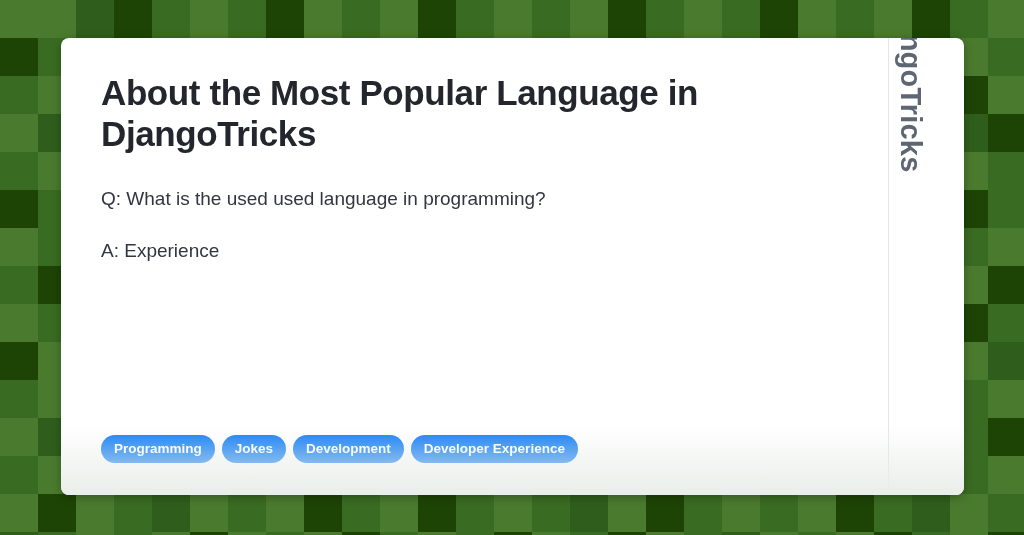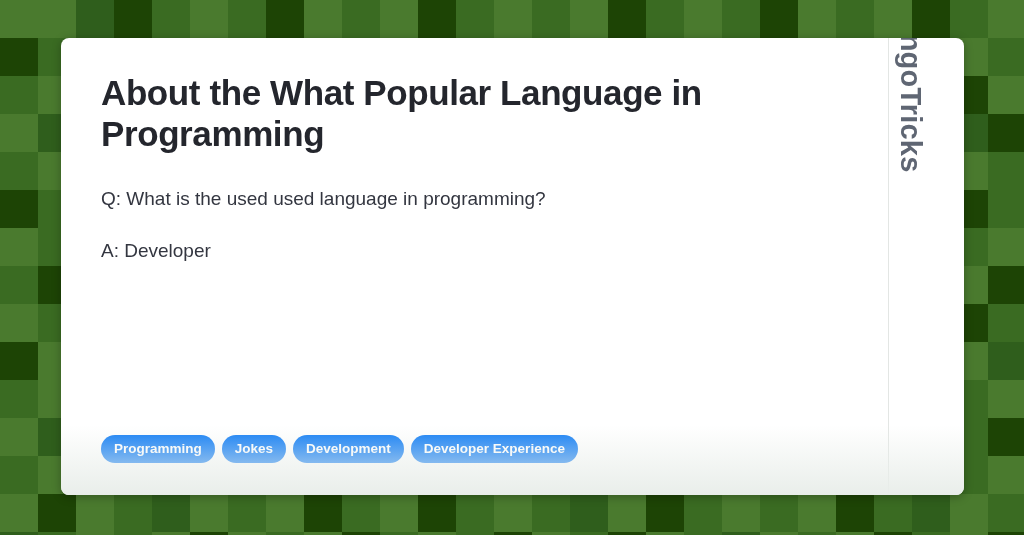--- a/index.html
+++ b/index.html
@@ -529,25 +529,25 @@
       <i style="background: rgb(74, 122, 46);"></i>
       <i style="background: rgb(29, 68, 5);"></i>
       <i style="background: rgb(58, 107, 34);"></i>
       <i style="background: rgb(74, 122, 46);"></i>
       <i style="background: rgb(29, 68, 5);"></i>
     </div>
 
   <div id="card">
 
     <div id="content">
-      <h1 id="page-title">About the What Popular Language in Programming</h1>
+      <h1 id="page-title">About the Most Popular Language in DjangoTricks</h1>
 
       <p id="question" class="body-line">Q: What is the used used language in programming?</p>
 
-      <p id="answer" class="body-line">A: Developer</p>
+      <p id="answer" class="body-line">A: Experience</p>
 
       <div id="tag-list">
         <span class="tag-pill">Programming</span>
         <span class="tag-pill">Jokes</span>
         <span class="tag-pill">Development</span>
         <span class="tag-pill">Developer Experience</span>
       </div>
     </div>
 
     <div id="handle-strip">

